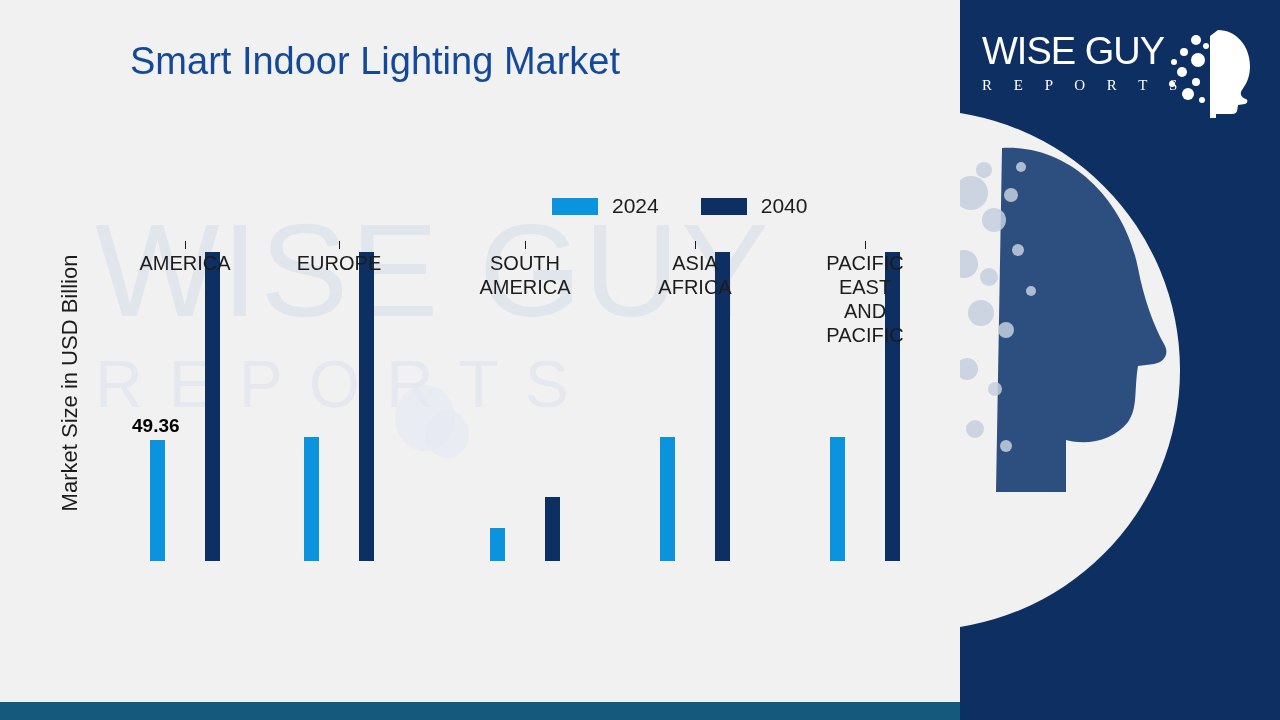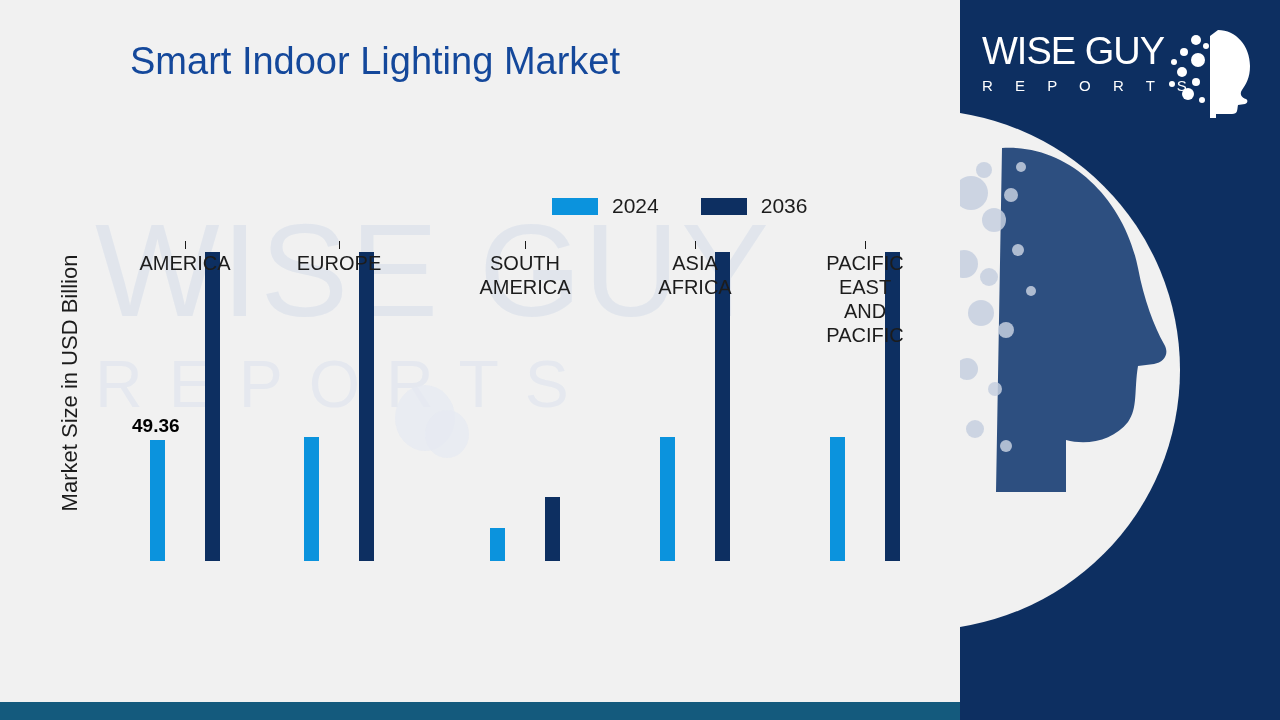--- a/index.html
+++ b/index.html
@@ -98,21 +98,21 @@
     font-size: 38px;
     font-weight: 400;
     letter-spacing: -1px;
     font-family: "Liberation Sans", sans-serif;
     white-space: nowrap;
   }
   .logo-sub {
     margin-top: 4px;
     font-size: 15px;
     letter-spacing: 9px;
-    font-family: Liberation Sans, sans-serif;
+    font-family: Liberation Serif, serif;
     white-space: nowrap;
   }
   .logo-head {
     position: absolute;
     right: -6px;
     top: -4px;
     width: 92px;
     height: 92px;
   }
 
@@ -287,21 +287,21 @@
 
   <div class="title">Smart Indoor Lighting Market</div>
 
   <div class="legend">
     <div class="legend-item">
       <span class="legend-swatch bar-2024"></span>
       <span class="legend-label">2024</span>
     </div>
     <div class="legend-item">
       <span class="legend-swatch bar-2032"></span>
-      <span class="legend-label">2036</span>
+      <span class="legend-label">2040</span>
     </div>
   </div>
 
   <div class="plot">
 
     <div class="y-axis-label">Market Size in USD Billion</div>
 
     <div class="group" style="left:150px;">
       <div class="bars">
         <div class="bar bar-2024" style="height:121px;"></div>

